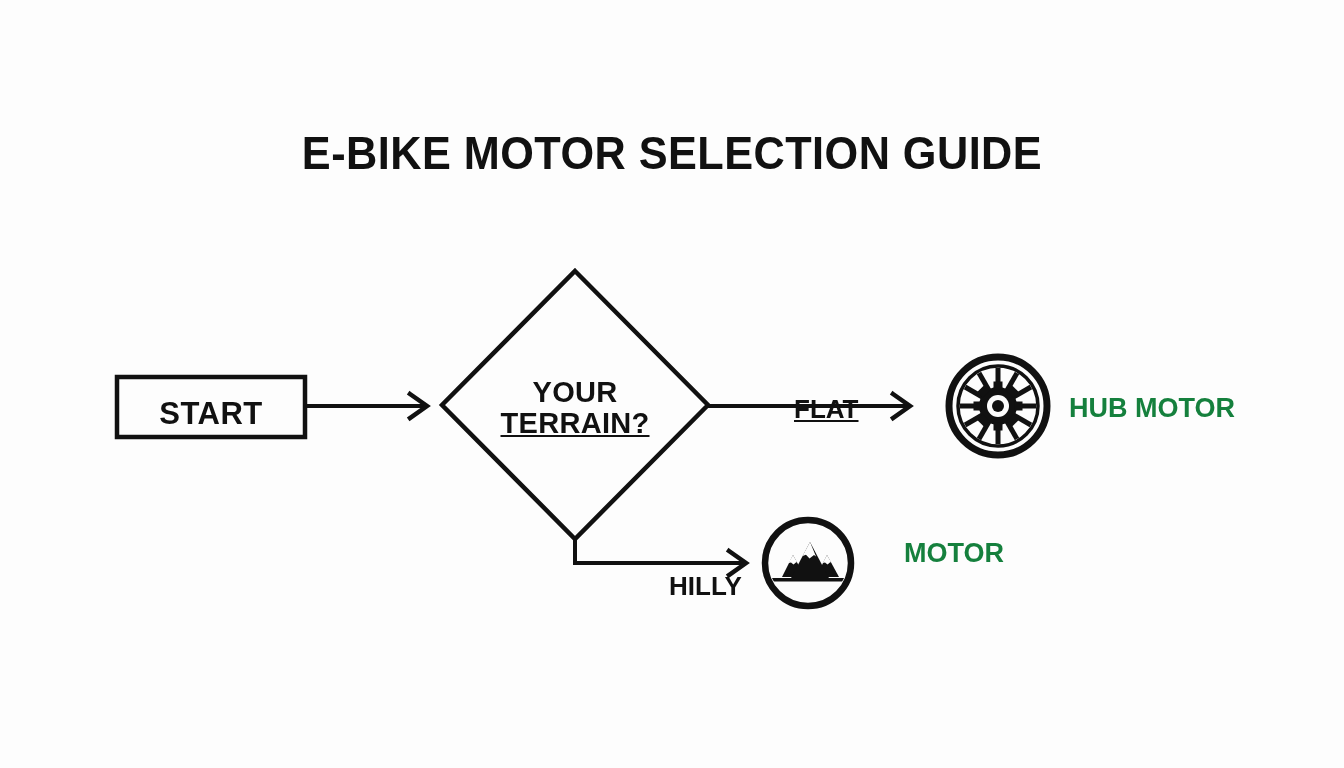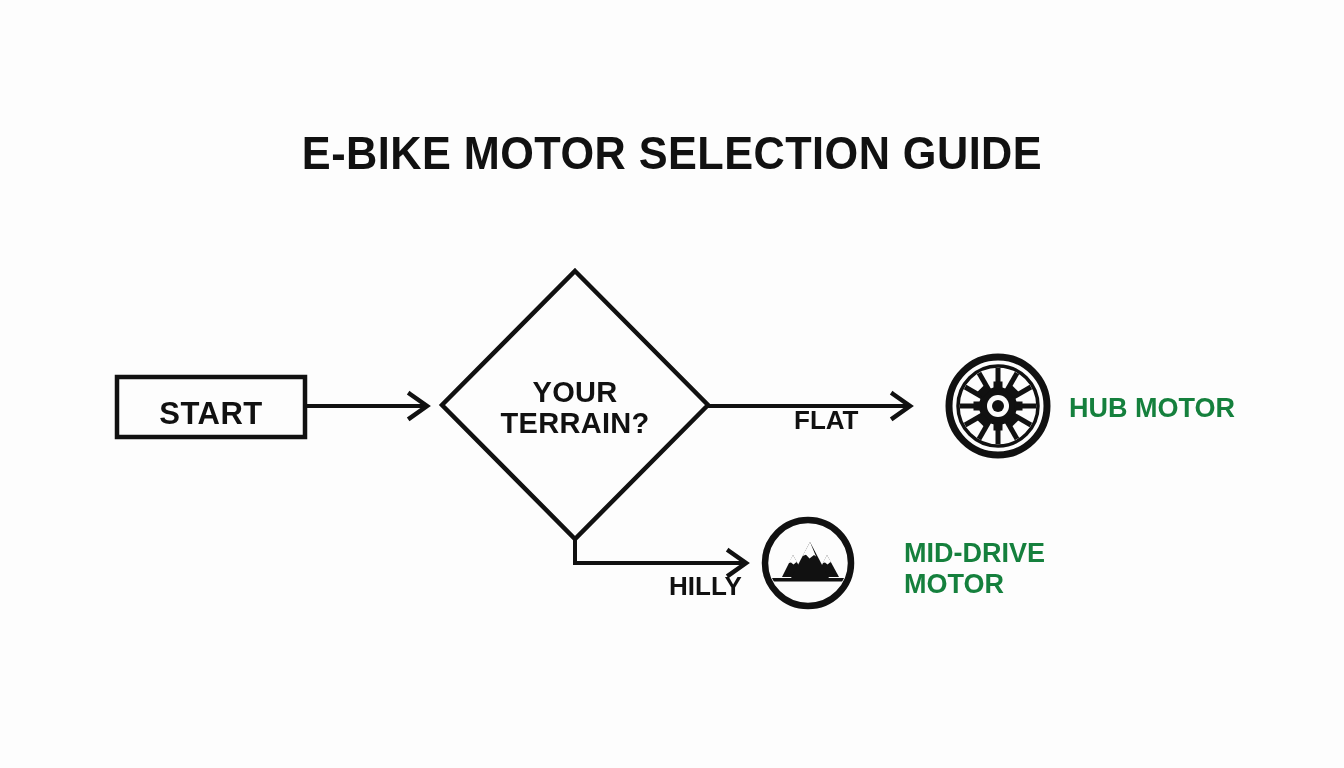--- a/index.html
+++ b/index.html
@@ -57,30 +57,30 @@
     font-size: 31px;
     letter-spacing: 0.5px;
   }
   #decision-label {
     left: 455px;
     top: 377px;
     width: 240px;
     font-size: 29px;
     letter-spacing: 0.3px;
   }
-  #decision-label .l2 { display: block; }
+  #decision-label .l2 { display: block; text-decoration: underline; }
 
   .edge-label {
     position: absolute;
     font-size: 26px;
     font-weight: 700;
     color: #111111;
     white-space: nowrap;
   }
-  #flat-label { left: 794px; top: 405px; }
+  #flat-label { left: 794px; top: 394px; text-decoration: underline; }
   #hilly-label { left: 637px; top: 571px; margin-left: 32px; }
 
   .outcome-label {
     position: absolute;
     font-size: 27px;
     font-weight: 700;
     color: #15803d;
     white-space: nowrap;
     line-height: 1.16;
   }
@@ -183,17 +183,16 @@
 
   <div class="edge-label" id="flat-label">FLAT</div>
 
   <div class="edge-label" id="hilly-label">HILLY</div>
 
   <div class="outcome-label" id="hub-label">
     <span class="l1">HUB MOTOR</span>
   </div>
 
   <div class="outcome-label" id="mid-label">
-    <span class="l1">MID-DRIVE</span>
     <span class="l2">MOTOR</span>
   </div>
 
 </div>
 
 </body></html>

